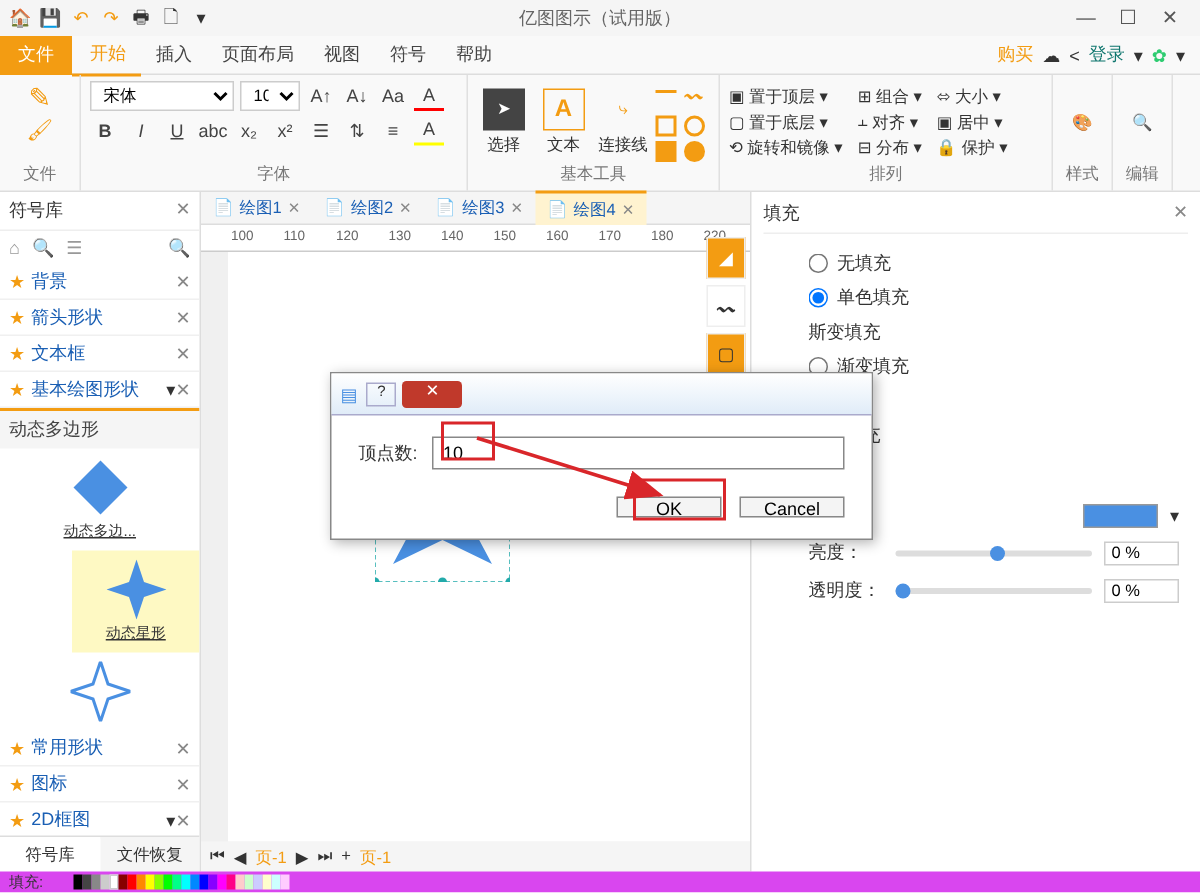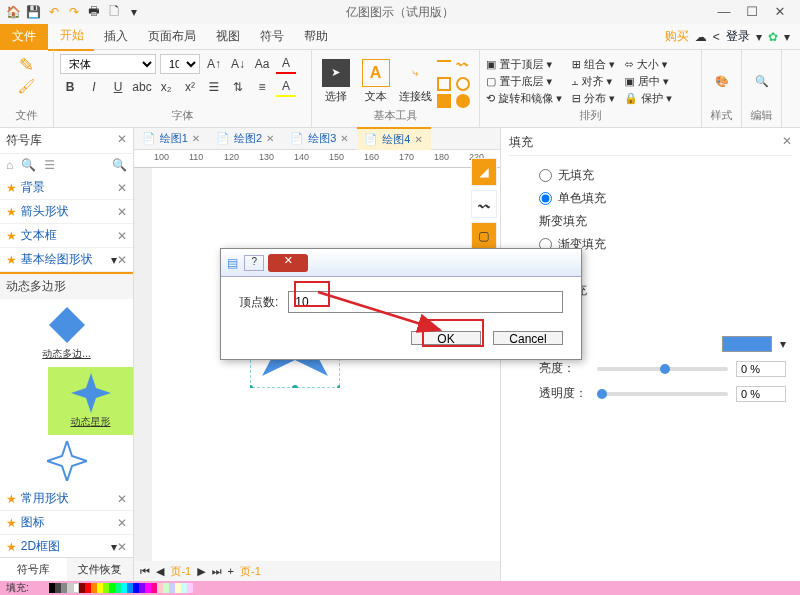--- a/index.html
+++ b/index.html
@@ -10,21 +10,21 @@
   .title-text { position: absolute; left: 50%; transform: translateX(-50%); color: #666; }
   .win-ctrls { position: absolute; right: 0; display: flex; gap: 12px; padding-right: 12px; }
   .win-btn { width: 16px; height: 16px; cursor: pointer; font-size: 13px; color: #555; text-align: center; }
   .menubar { height: 26px; background: #f9f9f9; display: flex; align-items: center; border-bottom: 1px solid #ddd; }
   .file-menu { background: #f39c12; color: #fff; padding: 5px 12px; font-size: 12px; cursor: pointer; }
   .menu-item { padding: 5px 10px; cursor: pointer; color: #444; }
   .menu-item.active { color: #f39c12; border-bottom: 2px solid #f39c12; padding-left: 12px; }
   .menu-right { margin-left: auto; display: flex; gap: 6px; align-items: center; padding-right: 10px; }
   .menu-right span { cursor: pointer; }
   .buy { color: #f39c12; }
-  .login { color: #0f172a; }
+  .login { color: #0f766e; }
   .ribbon { height: 78px; background: #f9f9f9; border-bottom: 1px solid #ddd; display: flex; }
   .ribbon-group { border-right: 1px solid #e0e0e0; padding: 4px 6px; display: flex; flex-direction: column; justify-content: space-between; }
   .rg-label { text-align: center; font-size: 11px; color: #777; }
   .rg-content { flex: 1; display: flex; align-items: center; gap: 4px; }
   .font-row { display: flex; gap: 4px; align-items: flex-end; margin-bottom: 3px; }
   .font-select { height: 20px; font-size: 11px; border: 1px solid #ccc; background: #fff; padding: 0 4px; }
   .icon-btn { width: 20px; height: 20px; display: flex; align-items: center; justify-content: center; cursor: pointer; font-size: 12px; color: #444; }
   .big-btn { width: 40px; display: flex; flex-direction: column; align-items: center; gap: 2px; cursor: pointer; font-size: 11px; }
   .big-icon { width: 28px; height: 28px; display: flex; align-items: center; justify-content: center; }
   .sel-icon { background: #444; color: #fff; }
@@ -36,21 +36,21 @@
   .left-panel { position: absolute; left: 0; top: 128px; width: 134px; bottom: 14px; background: #fff; border-right: 1px solid #ddd; overflow: hidden; }
   .lp-head { padding: 4px 6px; font-size: 12px; display: flex; justify-content: space-between; border-bottom: 1px solid #eee; }
   .lp-close { cursor: pointer; color: #888; }
   .lp-tools { display: flex; gap: 8px; padding: 4px 6px; color: #999; }
   .lp-row { display: flex; align-items: center; padding: 3px 6px; border-bottom: 1px solid #f0f0f0; }
   .lp-star { color: #f39c12; margin-right: 4px; }
   .lp-name { flex: 1; color: #1a5fb4; cursor: pointer; }
   .lp-x { color: #888; cursor: pointer; }
   .lp-cat { padding: 4px 6px; color: #444; background: #f5f5f5; }
   .shape-tile { padding: 6px 4px; display: flex; flex-direction: column; align-items: center; cursor: pointer; }
-  .shape-tile.selected { background: #bef264; margin-left: 48px; }
+  .shape-tile.selected { background: #fef9c3; margin-left: 48px; }
   .tile-label { font-size: 10px; margin-top: 2px; text-decoration: underline; }
   .lp-tabs { position: absolute; bottom: 0; left: 0; right: 0; display: flex; border-top: 1px solid #ddd; }
   .lp-tab { flex: 1; padding: 4px; text-align: center; cursor: pointer; font-size: 11px; background: #f5f5f5; }
   .lp-tab.active { background: #fff; }
   .doc-area { position: absolute; left: 134px; top: 128px; right: 300px; bottom: 14px; background: #f0f0f0; }
   .doc-tabs { height: 22px; background: #f5f5f5; display: flex; align-items: center; border-bottom: 1px solid #ddd; }
   .doc-tab { padding: 3px 8px; display: flex; align-items: center; gap: 4px; cursor: pointer; font-size: 11px; color: #1a5fb4; }
   .doc-tab.active { background: #fff3d0; border-top: 2px solid #f39c12; }
   .doc-tab-x { color: #888; font-size: 10px; }
   .ruler-h { height: 18px; background: #fff; border-bottom: 1px solid #ccc; position: relative; font-size: 9px; color: #666; }
@@ -78,21 +78,21 @@
   .dlg-title-txt { flex: 1; font-size: 12px; }
   .dlg-close { background: #c0392b; color: #fff; width: 40px; height: 18px; text-align: center; border-radius: 3px; cursor: pointer; font-size: 11px; }
   .dlg-min { width: 20px; height: 16px; border: 1px solid #aac; text-align: center; cursor: pointer; font-size: 10px; margin-right: 4px; }
   .dlg-body { padding: 14px 18px; }
   .dlg-row { display: flex; align-items: center; gap: 10px; }
   .dlg-label { font-size: 12px; }
   .dlg-input { flex: 1; border: 1px solid #888; height: 22px; padding: 0 6px; font-size: 12px; }
   .dlg-btns { display: flex; justify-content: flex-end; gap: 12px; margin-top: 18px; }
   .dlg-btn { width: 70px; height: 14px; border: 1px solid #888; background: #f4f4f4; cursor: pointer; font-size: 12px; }
   .anno-box { position: absolute; border: 2px solid #d9262a; pointer-events: none; z-index: 60; }
-  .statusbar { position: absolute; bottom: 0; left: 0; right: 0; height: 14px; background: #f9a8d4; display: flex; align-items: center; font-size: 10px; padding: 0 6px; }
+  .statusbar { position: absolute; bottom: 0; left: 0; right: 0; height: 14px; background: #d946ef; display: flex; align-items: center; font-size: 10px; padding: 0 6px; }
   .color-strip { display: flex; height: 10px; margin-left: 20px; }
   .cs { width: 6px; height: 10px; }
   svg.arrow { position: absolute; z-index: 60; pointer-events: none; }
 </style>
 </head>
 <body>
 
 <div class="titlebar">
   <div class="qat">
     <div class="qat-btn">🏠</div>

